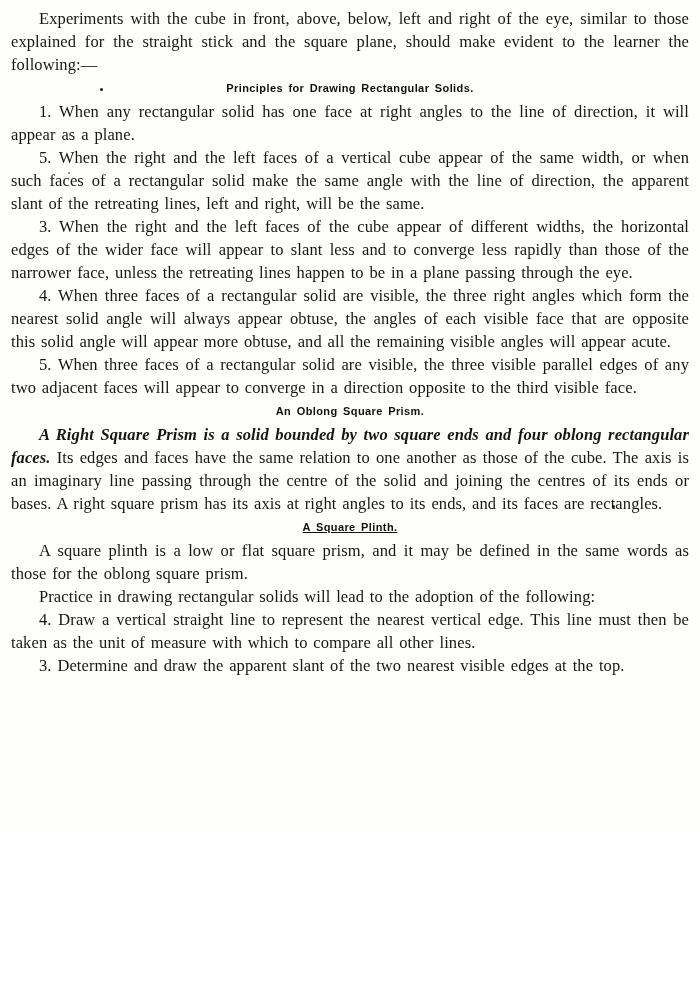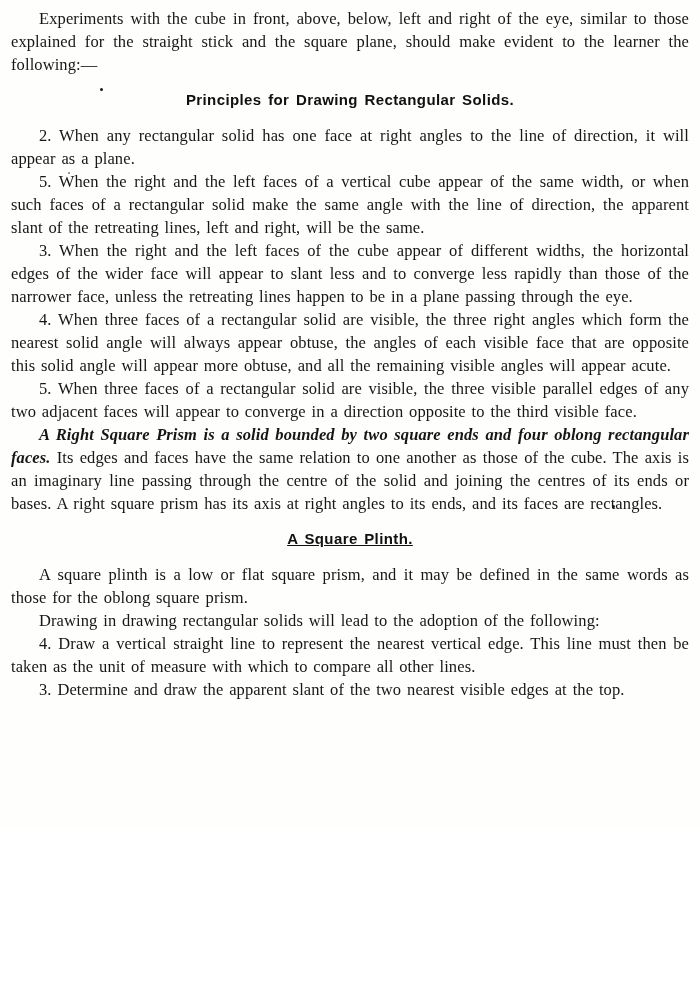--- a/index.html
+++ b/index.html
@@ -24,27 +24,27 @@
   p.body-para {
     margin: 0;
     text-align: justify;
     text-indent: 28px;
     word-spacing: 1.6px;
     letter-spacing: 0.1px;
   }
   h2.section-heading {
     font-family: "Liberation Sans", sans-serif;
     font-weight: 700;
-    font-size: 15px;
+    font-size: 11px;
     line-height: 16px;
     text-align: center;
     letter-spacing: 0.4px;
     word-spacing: 2px;
     color: #101010;
-    margin: 16px;
+    margin: 4px;
   }
   .h-principles { margin: 24px 0 15px 0; }
   .h-oblong     { margin: 17px 0 14px 0; }
   .h-plinth     { margin: 29px 0 13px 0; text-decoration: underline; }
   .h-steps      { margin: 23px 0 15px 0; }
   .italic-lead {
     font-style: italic;
     font-weight: 600;
   }
   .speck {
@@ -59,33 +59,34 @@
 </style>
 </head>
 <body>
 
 <div class="page">
 
   <p class="body-para">Experiments with the cube in front, above, below, left and right of the eye, similar to those explained for the straight stick and the square plane, should make evident to the learner the following:—</p>
 
   <h2 class="section-heading h-principles">Principles for Drawing Rectangular Solids.</h2>
 
-  <p class="body-para">2.  When any rectangular solid has one face at right angles to the line of direction, it will appear as a plane.</p>
+  <p class="body-para">1.  When any rectangular solid has one face at right angles to the line of direction, it will appear as a plane.</p>
   <p class="body-para">5.  When the right and the left faces of a vertical cube appear of the same width, or when such faces of a rectangular solid make the same angle with the line of direction, the apparent slant of the retreating lines, left and right, will be the same.</p>
   <p class="body-para">3.  When the right and the left faces of the cube appear of different widths, the horizontal edges of the wider face will appear to slant less and to converge less rapidly than those of the narrower face, unless the retreating lines happen to be in a plane passing through the eye.</p>
   <p class="body-para">4.  When three faces of a rectangular solid are visible, the three right angles which form the nearest solid angle will always appear obtuse, the angles of each visible face that are opposite this solid angle will appear more obtuse, and all the remaining visible angles will appear acute.</p>
   <p class="body-para">5.  When three faces of a rectangular solid are visible, the three visible parallel edges of any two adjacent faces will appear to converge in a direction opposite to the third visible face.</p>
 
+  <h2 class="section-heading h-oblong">An Oblong Square Prism.</h2>
 
   <p class="body-para"><em class="italic-lead">A Right Square Prism is a solid bounded by two square ends and four oblong rectangular faces.</em> <span>Its edges and faces have the same relation to one another as those of the cube.  The axis is an imaginary line passing through the centre of the solid and joining the centres of its ends or bases.  A right square prism has its axis at right angles to its ends, and its faces are rectangles.</span></p>
 
   <h2 class="section-heading h-plinth">A Square Plinth.</h2>
 
   <p class="body-para">A square plinth is a low or flat square prism, and it may be defined in the same words as those for the oblong square prism.</p>
-  <p class="body-para">Drawing in drawing rectangular solids will lead to the adoption of the following:</p>
+  <p class="body-para">Practice in drawing rectangular solids will lead to the adoption of the following:</p>
 
 
   <p class="body-para">4.  Draw a vertical straight line to represent the nearest vertical edge.  This line must then be taken as the unit of measure with which to compare all other lines.</p>
   <p class="body-para">3.  Determine and draw the apparent slant of the two nearest visible edges at the top.</p>
 
   <span class="speck speck-dot"></span>
   <span class="speck speck-faint"></span>
   <span class="speck speck-dot2"></span>
   <span class="speck speck-square"></span>
   <span class="speck speck-comma"></span>

